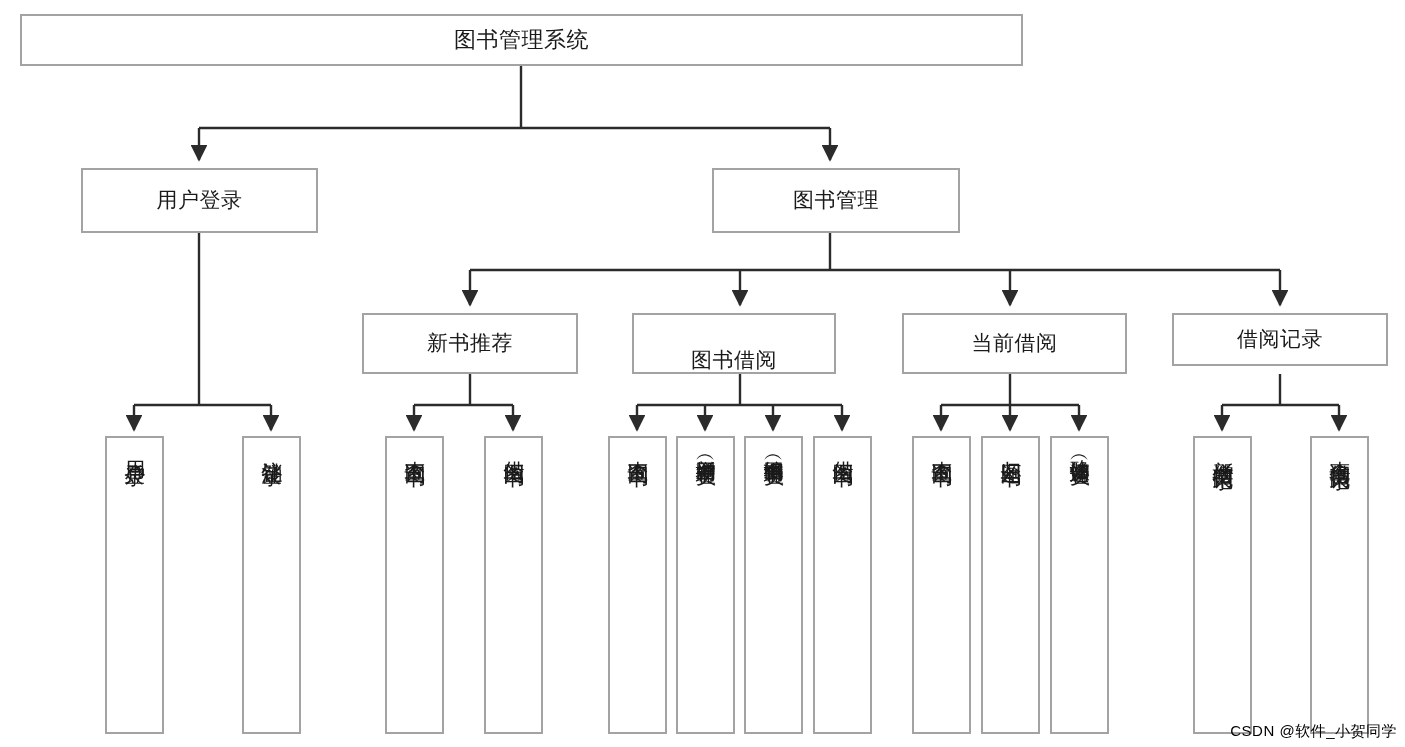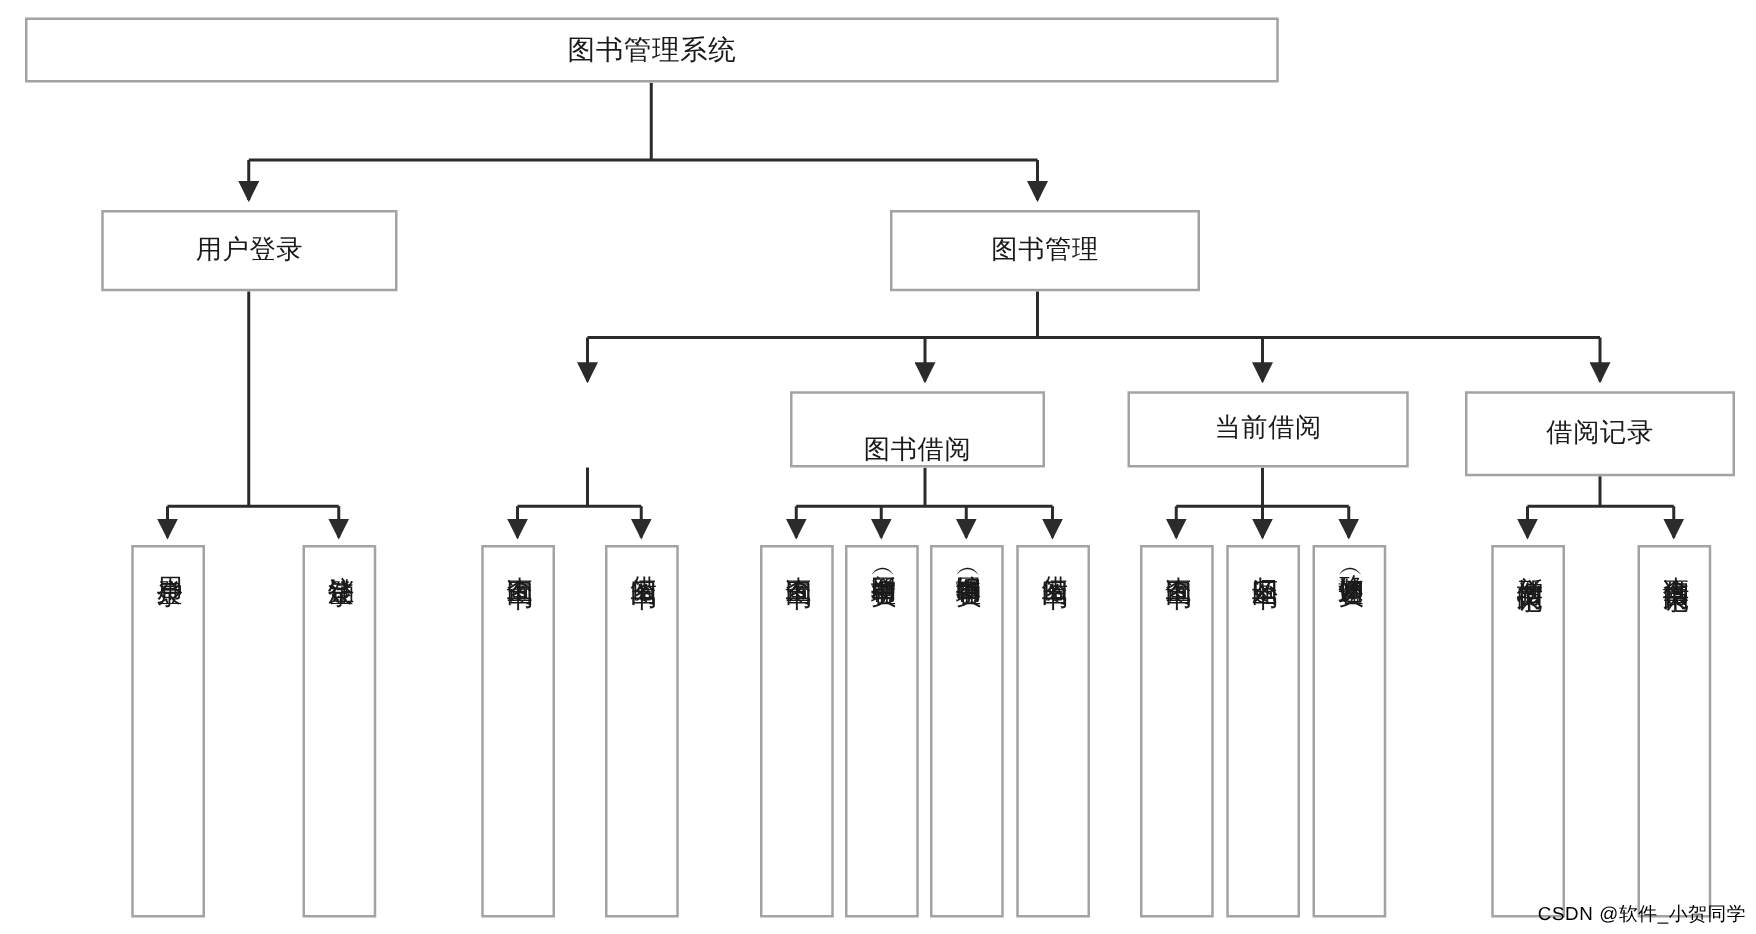--- a/index.html
+++ b/index.html
@@ -137,27 +137,30 @@
     <span class="node-label">图书管理系统</span>
   </div>
 
   <div class="node horizontal" style="left:81px; top:168px; width:237px; height:65px;">
     <span class="node-label">用户登录</span>
   </div>
   <div class="node horizontal" style="left:712px; top:168px; width:248px; height:65px;">
     <span class="node-label">图书管理</span>
   </div>
 
+  <div class="node horizontal" style="left:362px; top:313px; width:216px; height:61px;">
+    <span class="node-label">新书推荐</span>
+  </div>
   <div class="node horizontal" style="left:632px; top:313px; width:204px; height:61px;align-items:flex-end;">
     <span class="node-label">图书借阅</span>
   </div>
   <div class="node horizontal" style="left:902px; top:313px; width:225px; height:61px;">
     <span class="node-label">当前借阅</span>
   </div>
-  <div class="node horizontal" style="left:1172px; top:313px; width:216px; height:68px;">
+  <div class="node horizontal" style="left:1172px; top:313px; width:216px; height:53px;">
     <span class="node-label">借阅记录</span>
   </div>
 
   <div class="node vertical" style="left:105px; top:436px; width:59px; height:298px;">
     <span class="node-label">用户登录</span>
   </div>
   <div class="node vertical" style="left:242px; top:436px; width:59px; height:298px;">
     <span class="node-label">注销登录</span>
   </div>
 

